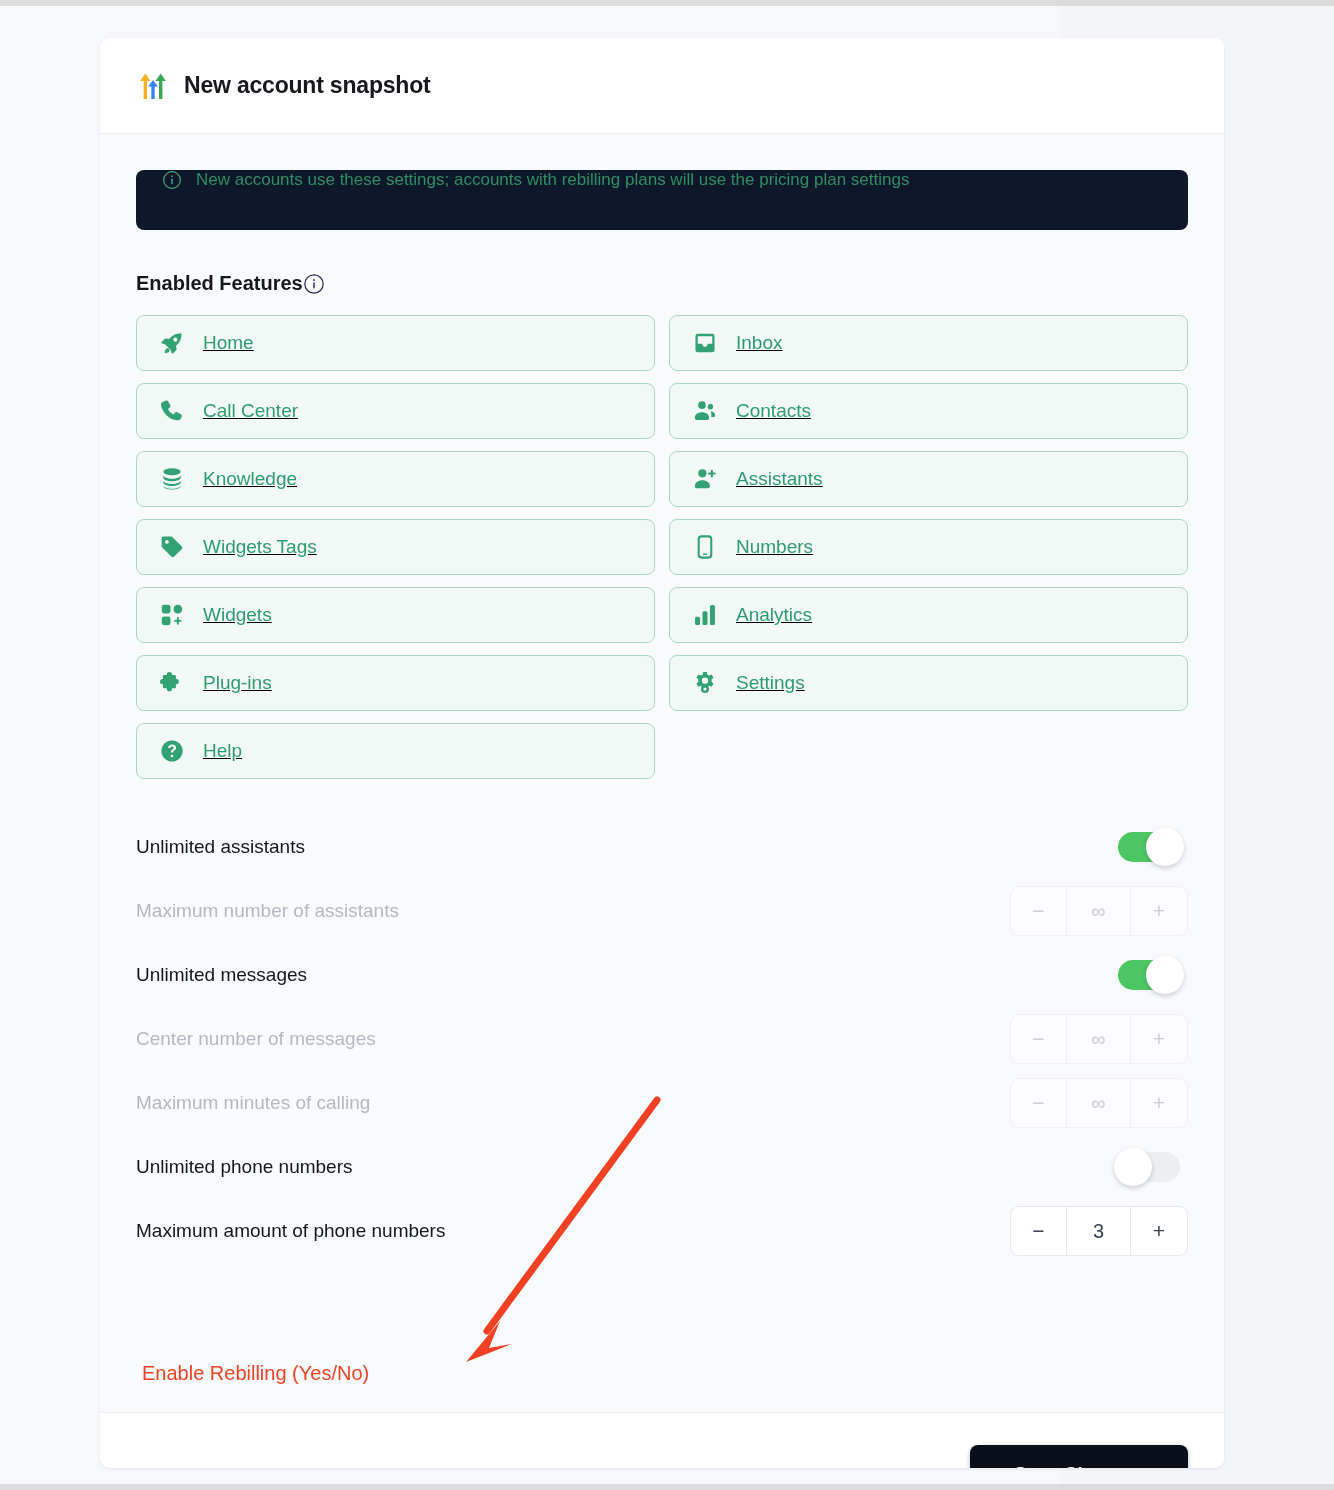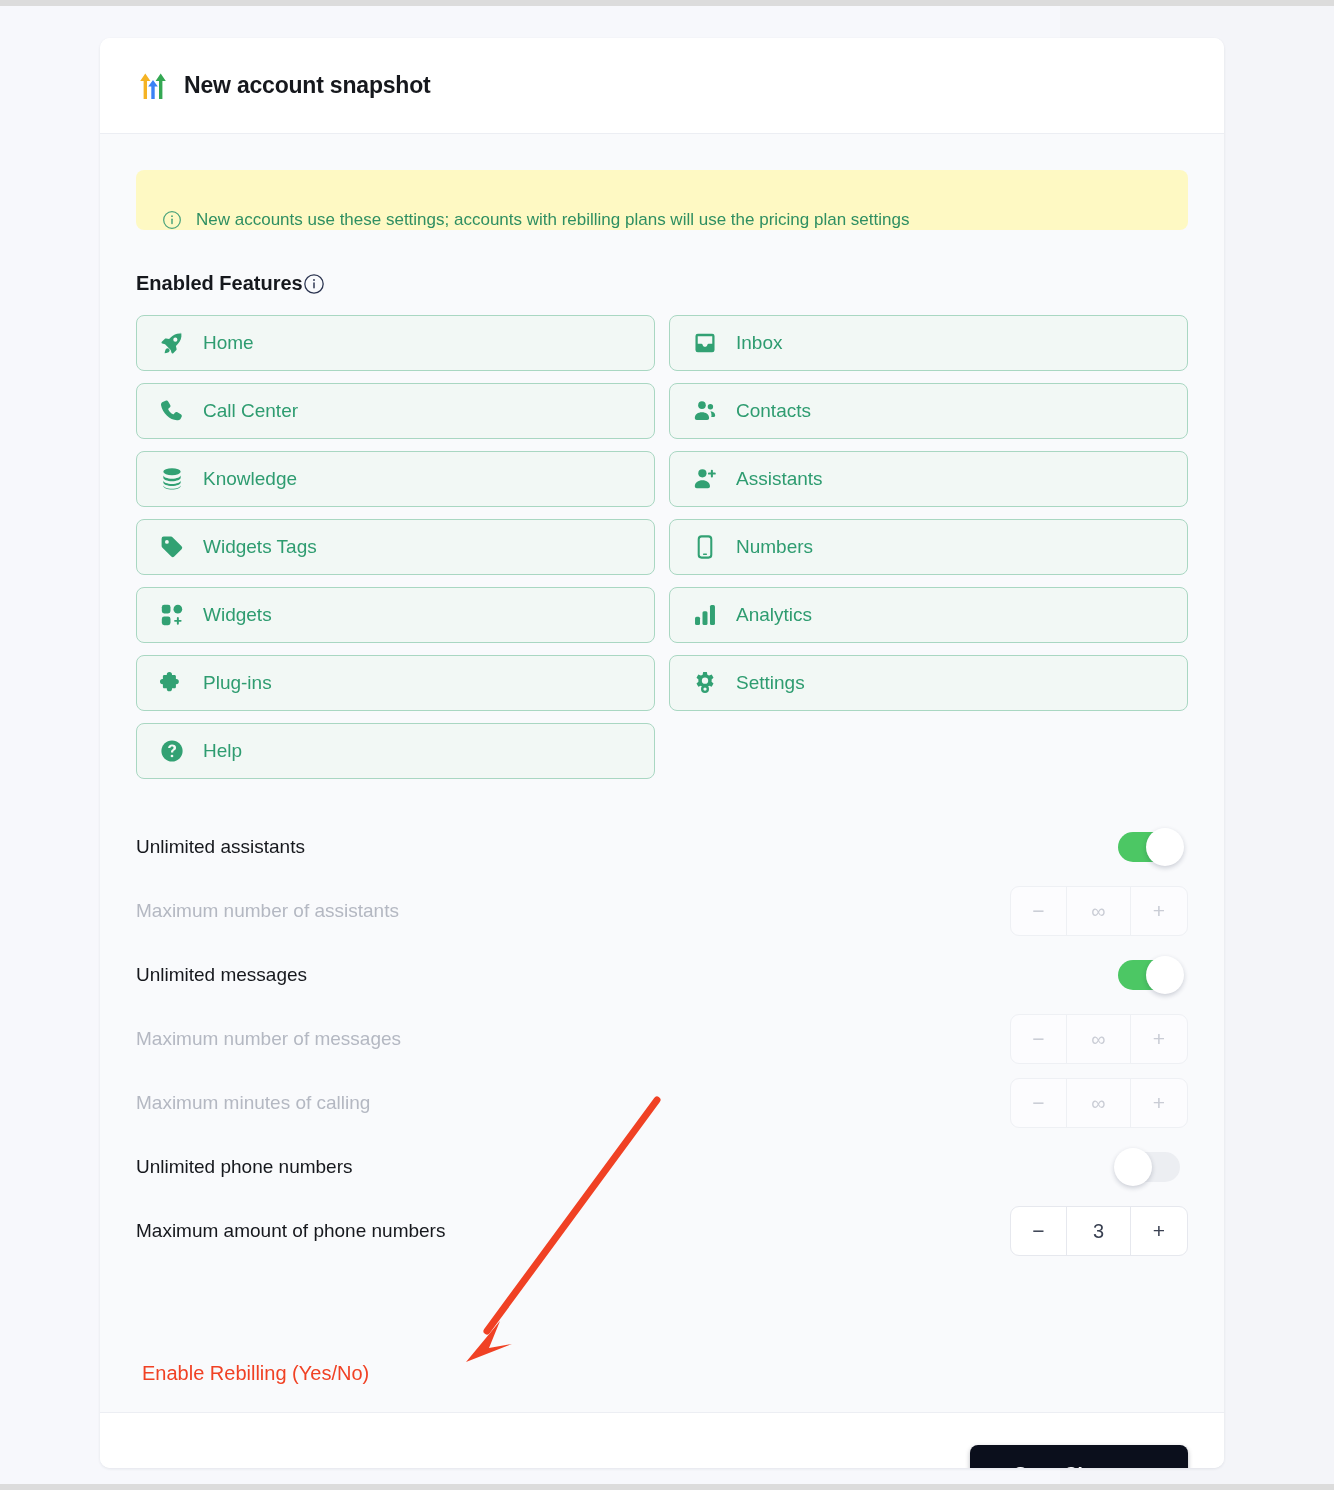--- a/index.html
+++ b/index.html
@@ -76,25 +76,25 @@
 
   .card-body {
     background: #f9fafc;
     padding: 36px 36px 0 36px;
     height: 1278px;
     position: relative;
   }
 
   
   .banner {
-    background: #fef9c3;
+    background: #0f172a;
     border-radius: 8px;
     height: 60px;
     display: flex;
-    align-items: flex-end;
+    align-items: flex-start;
     padding: 0 26px;
     margin-bottom: 42px;
   }
   .banner-icon {
     width: 20px; height: 20px;
     flex: none;
     margin-right: 14px;
   }
   .banner-text {
     font-size: 17px;
@@ -114,20 +114,21 @@
   }
   .info-circle { width: 22px; height: 22px; display:block; }
 
   
   .feature-grid {
     display: grid;
     grid-template-columns: 519px 519px;
     column-gap: 14px;
     row-gap: 12px;
     margin-bottom: 36px;
+    text-decoration: underline;
   }
   .feature-btn {
     height: 56px;
     border: 1px solid #a9d7c2;
     border-radius: 8px;
     background: #f2f8f5;
     display: flex;
     align-items: center;
     padding: 0 22px;
     cursor: pointer;
@@ -421,21 +422,21 @@
       </div>
 
       <div class="setting-row">
         <span class="setting-label">Unlimited messages</span>
         <div class="toggle on">
           <div class="knob"></div>
         </div>
       </div>
 
       <div class="setting-row">
-        <span class="setting-label muted">Maximum number of messages</span>
+        <span class="setting-label muted">Center number of messages</span>
         <div class="stepper disabled">
           <div class="cell">−</div>
           <div class="cell value">∞</div>
           <div class="cell">+</div>
         </div>
       </div>
 
 
       <div class="setting-row">
         <span class="setting-label muted">Maximum minutes of calling</span>

